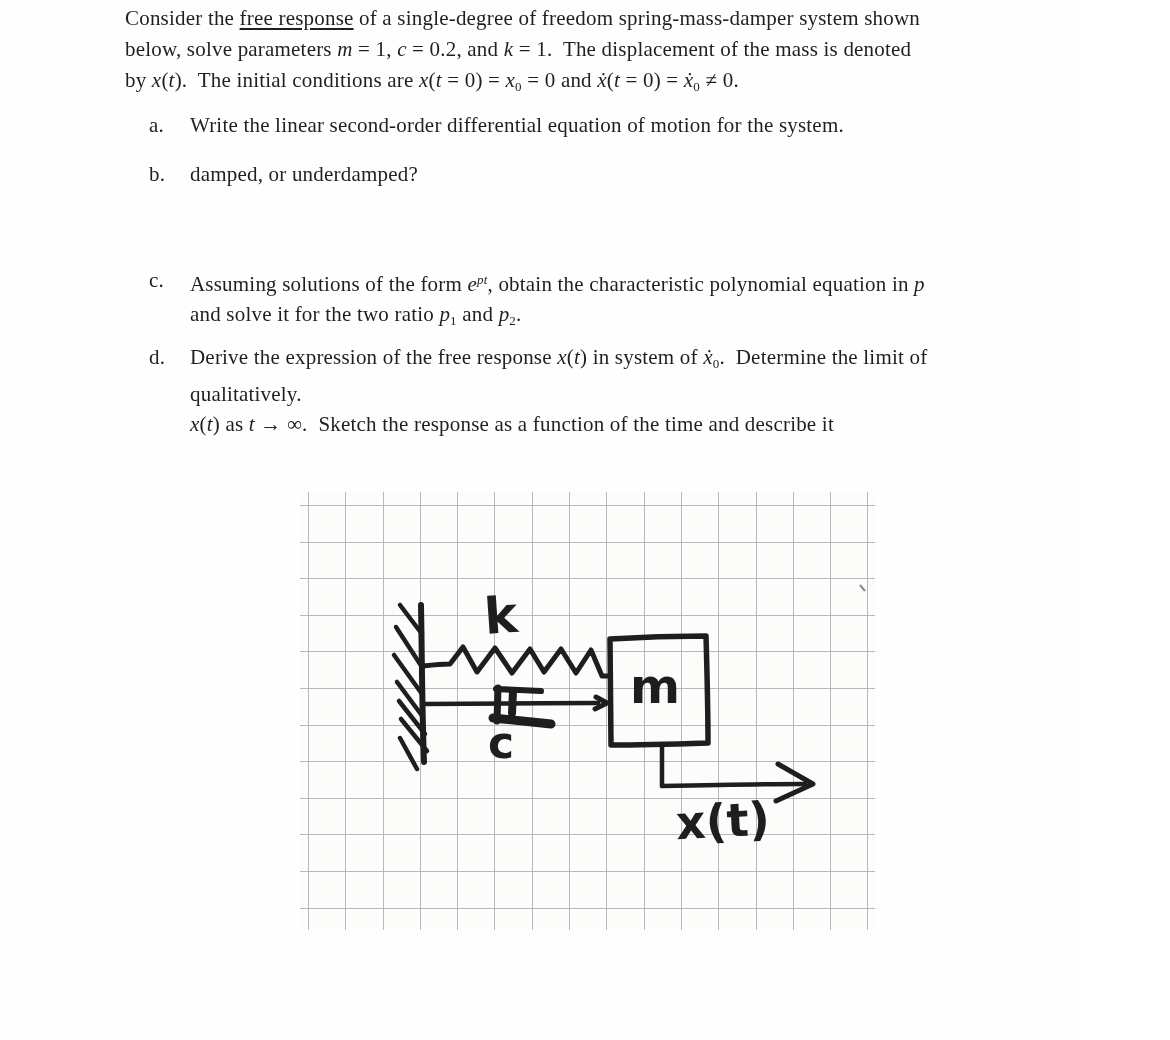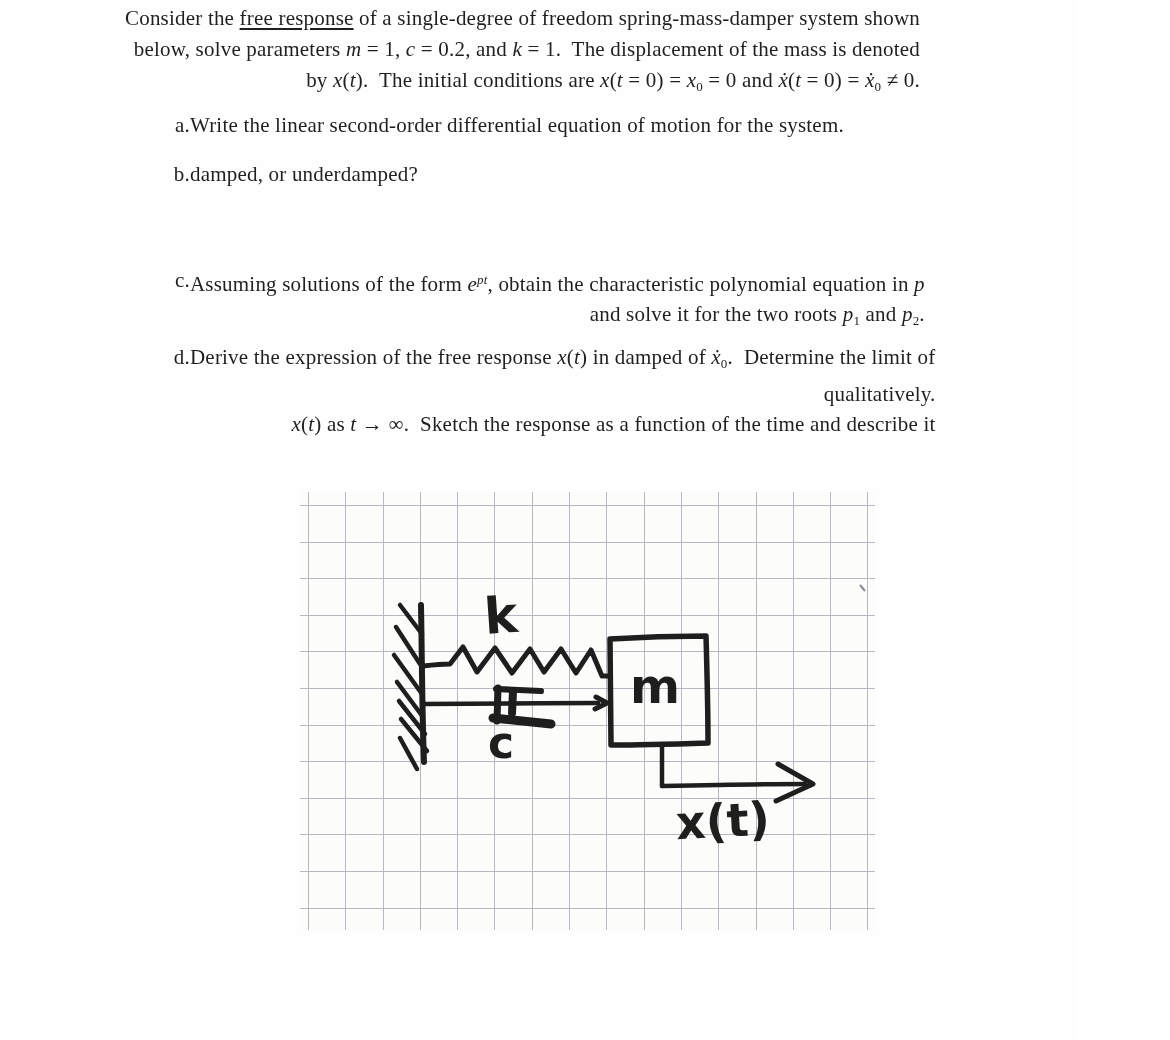--- a/index.html
+++ b/index.html
@@ -1,21 +1,20 @@
 <!DOCTYPE html>
 <html style="--bg: #fefefe; --fg: #1f1f1f; --ink: #1e1e1e; --grid: #b6b7c0; --paper: #fcfcfb;"><head>
 <meta charset="utf-8">
 <style>
   html,body{margin:0;padding:0;background:#ffffff;}
   .page{
     position:relative;width:1076px;height:1040px;
     background:var(--bg,#fefefe);overflow:hidden;
     font-family:"Liberation Serif","DejaVu Serif",serif;
     color:var(--fg,#1f1f1f);
-    text-align:right;
   }
   .textblock{position:absolute;font-size:21px;letter-spacing:0.2px;}
   .intro{left:125px;top:3px;line-height:31px;}
   .item{position:absolute;left:149px;display:flex;line-height:30px;}
   .item .marker{width:41px;flex:none;}
   .tline{white-space:nowrap;}
   .it{font-style:italic;}
   .ul{text-decoration:underline;text-underline-offset:3px;text-decoration-thickness:1.6px;}
   .sub{font-size:0.62em;vertical-align:-0.32em;}
   .sup{font-size:0.62em;vertical-align:0.5em;font-style:italic;}
@@ -54,28 +53,28 @@
     <div class="marker">b.</div>
     <div>
         <div class="tline"><span>damped, or underdamped?</span></div>
       </div>
   </div>
 
   <div class="textblock item item-c">
     <div class="marker">c.</div>
     <div>
         <div class="tline"><span>Assuming solutions of the form </span><span class="it">e</span><span class="it sup">pt</span><span>, obtain the characteristic polynomial equation in </span><span class="it">p</span></div>
-        <div class="tline"><span>and solve it for the two roots </span><span class="it">p</span><span class="sub">1</span><span> and </span><span class="it">p</span><span class="sub">2</span><span>.</span></div>
+        <div class="tline"><span>and solve it for the two ratio </span><span class="it">p</span><span class="sub">1</span><span> and </span><span class="it">p</span><span class="sub">2</span><span>.</span></div>
       </div>
   </div>
 
   <div class="textblock item item-d">
     <div class="marker">d.</div>
     <div>
-        <div class="tline"><span>Derive the expression of the free response </span><span class="it">x</span><span>(</span><span class="it">t</span><span>) in damped of </span><span class="it">ẋ</span><span class="sub">0</span><span>.&nbsp; Determine the limit of</span></div>
+        <div class="tline"><span>Derive the expression of the free response </span><span class="it">x</span><span>(</span><span class="it">t</span><span>) in system of </span><span class="it">ẋ</span><span class="sub">0</span><span>.&nbsp; Determine the limit of</span></div>
         <div class="tline"><span>qualitatively.</span></div>
         <div class="tline"><span class="it">x</span><span>(</span><span class="it">t</span><span>) as </span><span class="it">t</span><span> → ∞.&nbsp; Sketch the response as a function of the time and describe it</span></div>
       </div>
   </div>
 
   <div class="paper">
     <svg viewBox="0 0 575 438" width="575" height="438">
 
       <g>
         <path class="ink" stroke-width="6" d="M121,113 C122,166 122,218 124,270"></path>

